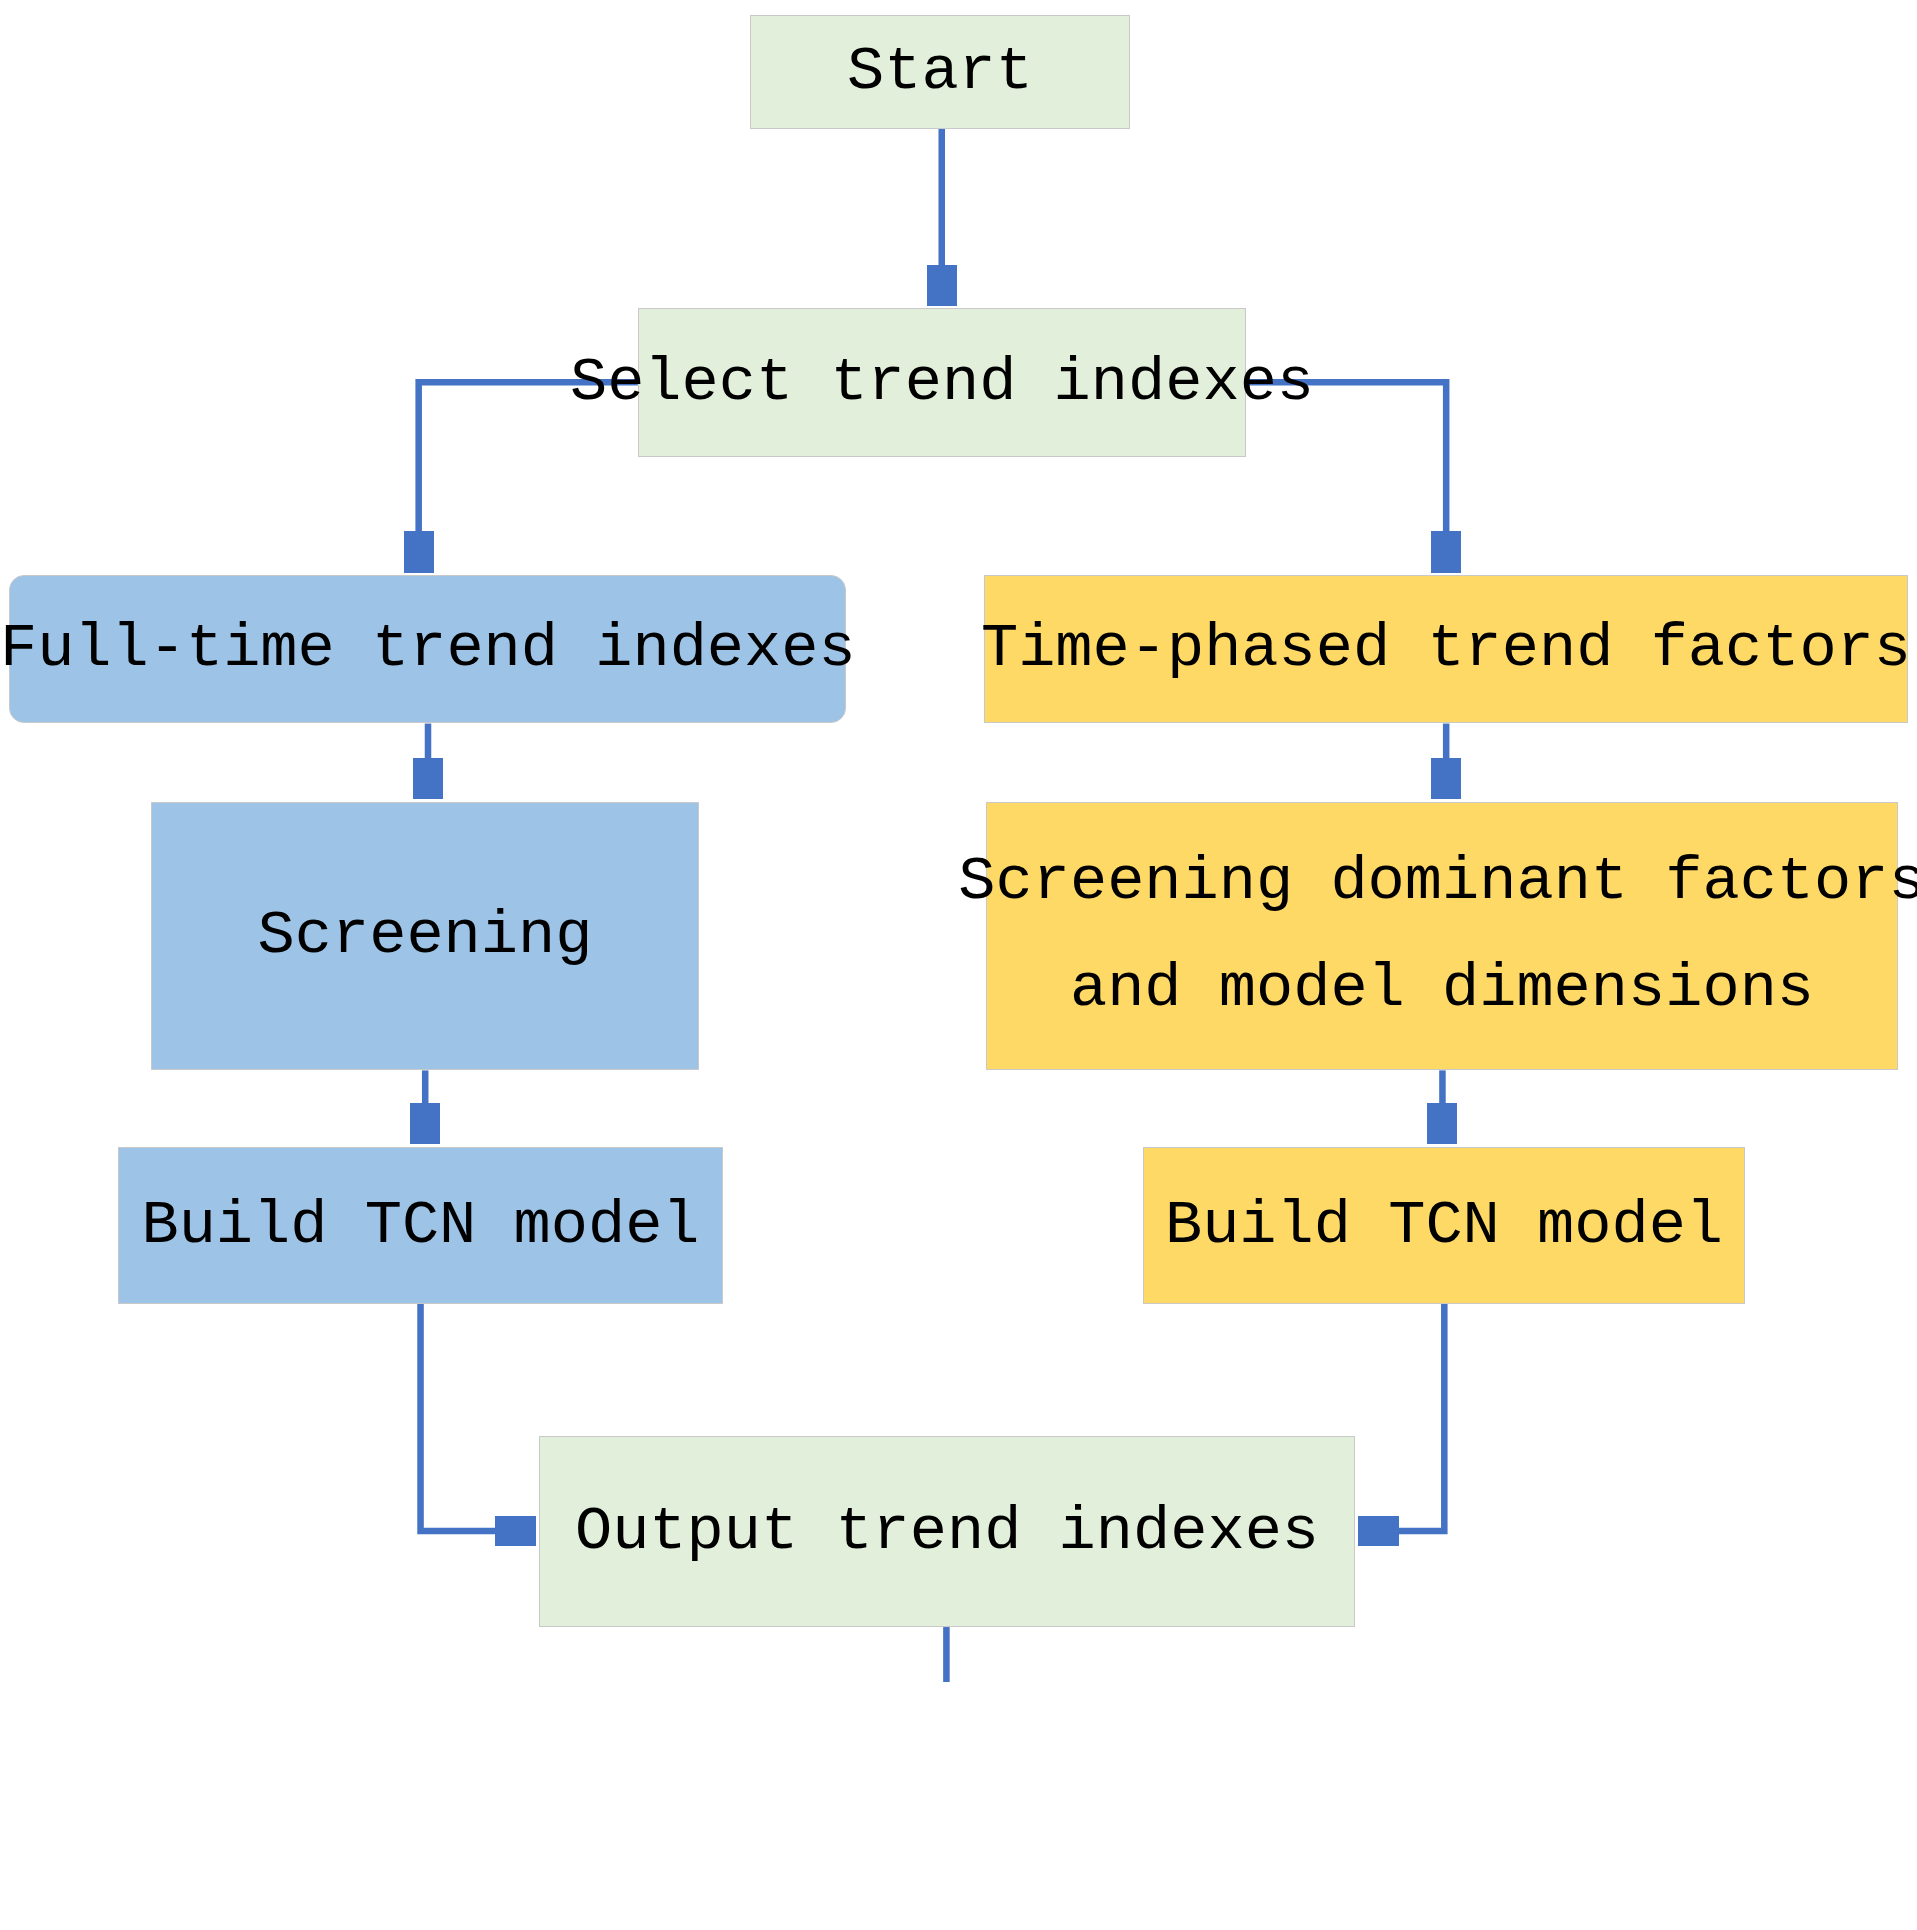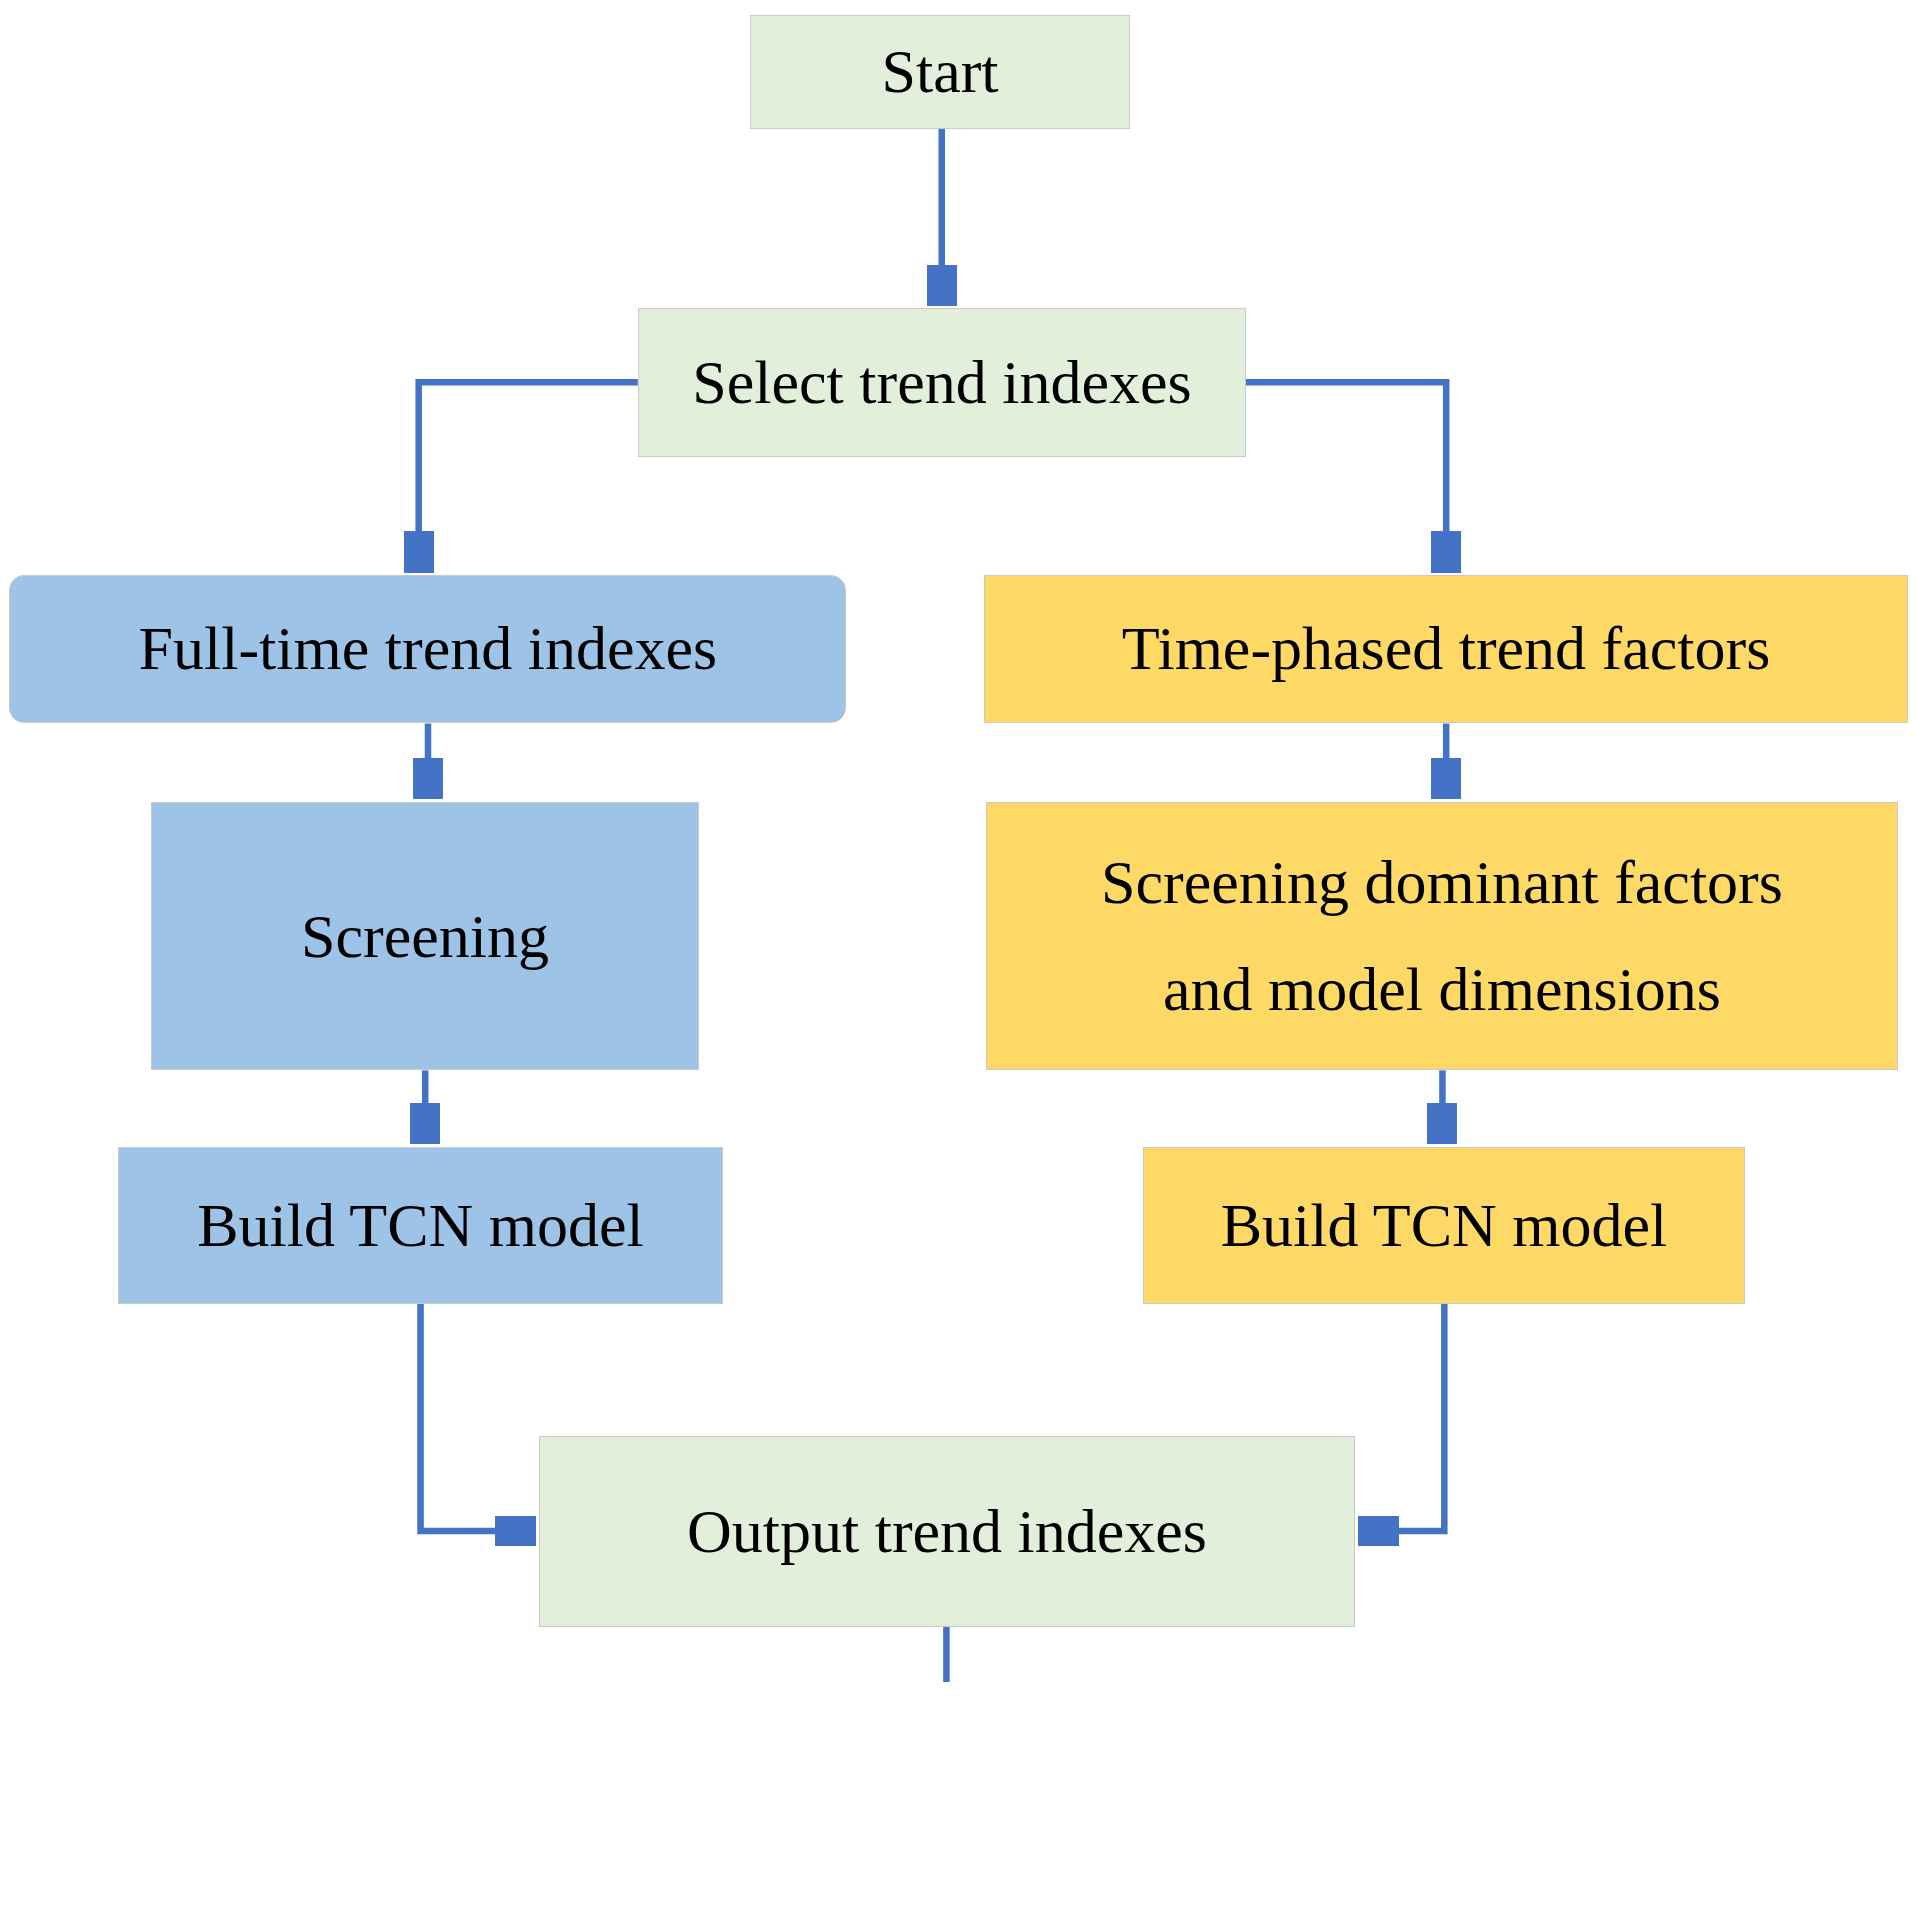--- a/index.html
+++ b/index.html
@@ -5,21 +5,21 @@
   :root{
     --arrow:#4472c4;
     --border:#c9c9c9;
     --text:#000000;
   }
   html,body{margin:0;padding:0;background:#ffffff;}
   .canvas{
     position:relative;
     width:1918px;height:1682px;
     background:#ffffff;
-    font-family:Liberation Serif, serif;
+    font-family:Liberation Mono, monospace;
     overflow:hidden;
   }
   .connectors{position:absolute;left:0;top:0;width:1918px;height:1931px;}
   .connectors path{fill:none;stroke:var(--arrow);stroke-width:7;}
   .node{
     position:absolute;
     display:flex;flex-direction:column;align-items:center;justify-content:center;
     box-sizing:border-box;
     border:1.9px solid var(--border);
     color:var(--text);

